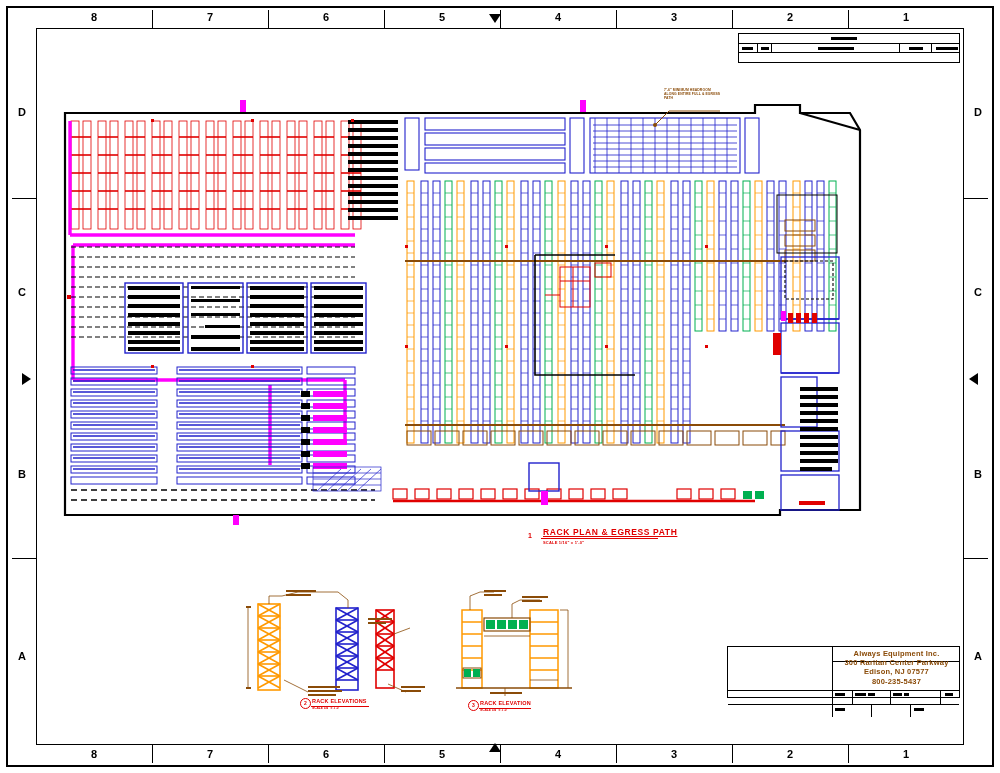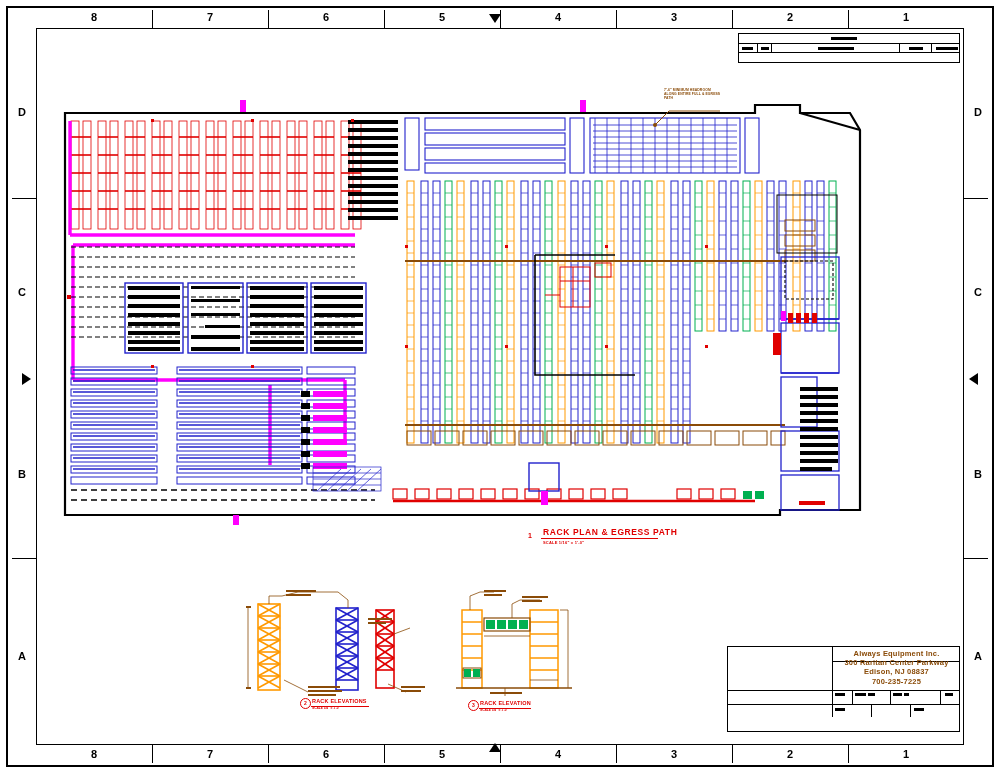--- a/index.html
+++ b/index.html
@@ -35,35 +35,35 @@
 
   
   .revblock{position:absolute;left:738px;top:33px;width:222px;height:30px;
             border:1px solid #000;box-sizing:border-box;background:#fff;}
   .rb-cell{position:absolute;border-left:1px solid #000;box-sizing:border-box;
            font-size:3px;overflow:hidden;white-space:nowrap;color:#000;
            font-weight:bold;line-height:7px;text-align:center;}
   .rb-blob{position:absolute;background:#000;height:3px;}
 
   
-  .titleblock{position:absolute;left:727px;top:646px;width:233px;height:86px;
+  .titleblock{position:absolute;left:727px;top:646px;width:233px;height:52px;
               border:1.5px solid #000;box-sizing:border-box;background:#fff;}
   .tb-vline{position:absolute;width:1px;background:#000;}
   .tb-hline{position:absolute;height:1px;background:#000;}
   .tb-company{position:absolute;left:106px;top:2px;width:125px;text-align:center;
               color:#8a4b08;font-size:7.5px;line-height:9.2px;font-weight:bold;
               font-family:"Liberation Sans", sans-serif;letter-spacing:.2px;}
   .tb-company div{white-space:nowrap;}
   .tb-micro{position:absolute;background:#000;height:3px;}
 
   
   .plan-title{position:absolute;left:528px;top:527px;color:#e00000;}
   .plan-title .num{position:absolute;left:0px;top:5px;font-size:7px;font-weight:bold;}
   .plan-title .ttxt{position:absolute;left:15px;top:0px;font-size:8.5px;font-weight:bold;
-                    letter-spacing:.6px;white-space:nowrap;}
+                    letter-spacing:.6px;white-space:nowrap;text-decoration:underline;}
   .plan-title .uline{position:absolute;left:13px;top:11px;width:117px;height:1.3px;background:#e00000;}
   .plan-title .scale{position:absolute;left:15px;top:12.5px;font-size:4px;font-weight:bold;
                      white-space:nowrap;letter-spacing:.2px;}
 
   .det-title{position:absolute;color:#e00000;}
   .det-title .dnum{position:absolute;left:0;top:0;width:9px;height:9px;border:1.2px solid #e00000;
                    border-radius:50%;font-size:5px;text-align:center;line-height:9px;font-weight:bold;}
   .det-title .dtxt{position:absolute;left:12px;top:0px;font-size:5.5px;font-weight:bold;
                    white-space:nowrap;letter-spacing:.2px;}
   .det-title .duline{position:absolute;left:11px;top:7.5px;height:1px;background:#e00000;}
@@ -163,22 +163,22 @@
 
   <div class="titleblock">
     <div class="tb-vline" style="left:104px;top:0px;height:57px;"></div>
     <div class="tb-hline" style="left:104px;top:14px;width:127px;"></div>
     <div class="tb-hline" style="left:0px;top:43px;width:231px;"></div>
     <div class="tb-hline" style="left:0px;top:57px;width:231px;"></div>
 
     <div class="tb-company">
       <div>Always Equipment Inc.</div>
       <div>300 Raritan Center Parkway</div>
-      <div>Edison, NJ 08837</div>
-      <div>700-235-7225</div>
+      <div>Edison, NJ 07577</div>
+      <div>800-235-5437</div>
     </div>
 
     <div class="tb-vline" style="left:104px;top:43px;height:14px;"></div>
     <div class="tb-vline" style="left:124px;top:43px;height:14px;"></div>
     <div class="tb-vline" style="left:162px;top:43px;height:14px;"></div>
     <div class="tb-vline" style="left:212px;top:43px;height:14px;"></div>
     <div class="tb-micro" style="left:107px;top:46px;width:10px;"></div>
     <div class="tb-micro" style="left:127px;top:46px;width:11px;"></div>
     <div class="tb-micro" style="left:140px;top:46px;width:7px;"></div>
     <div class="tb-micro" style="left:165px;top:46px;width:9px;"></div>

